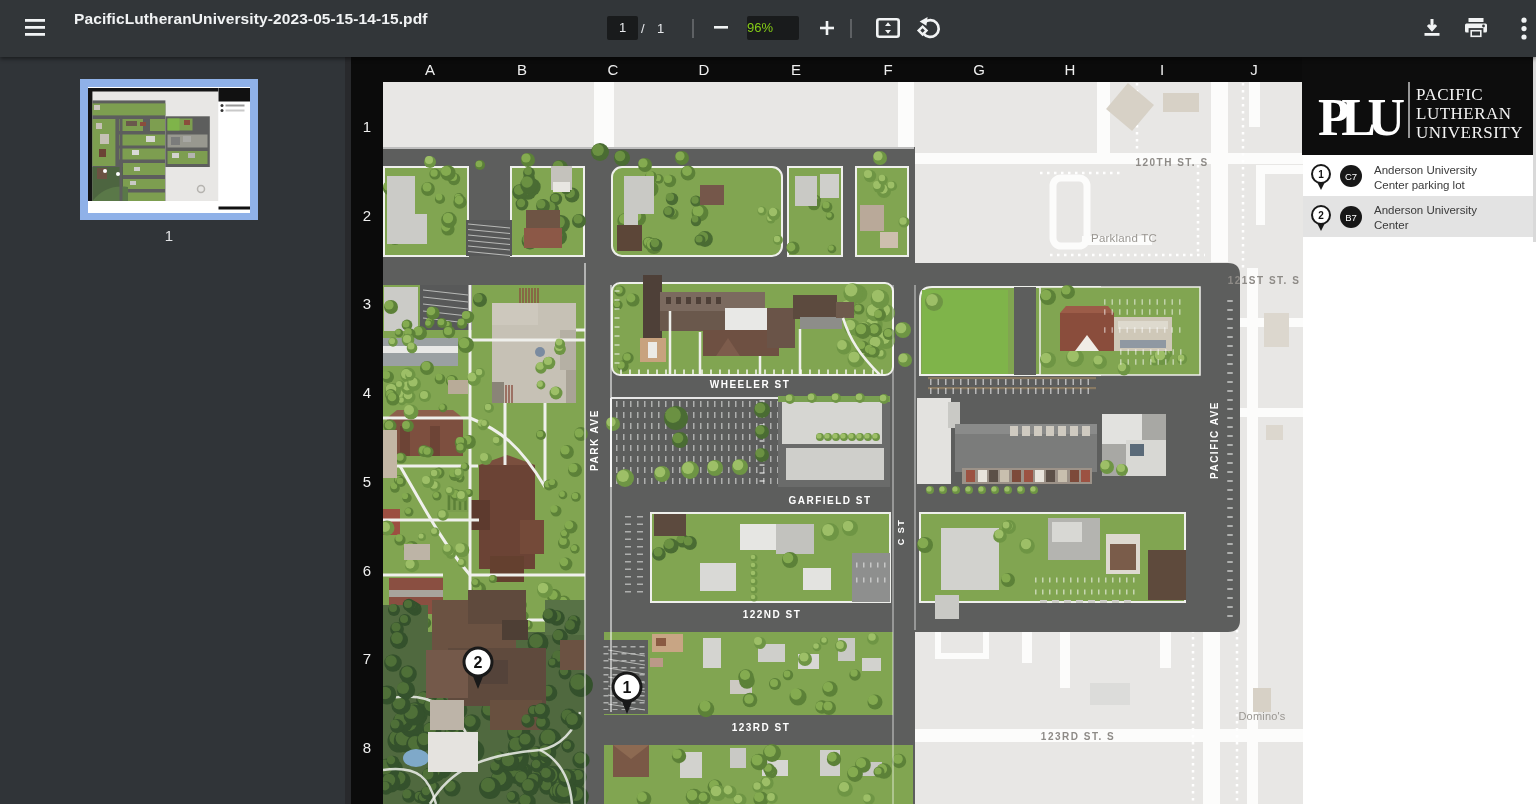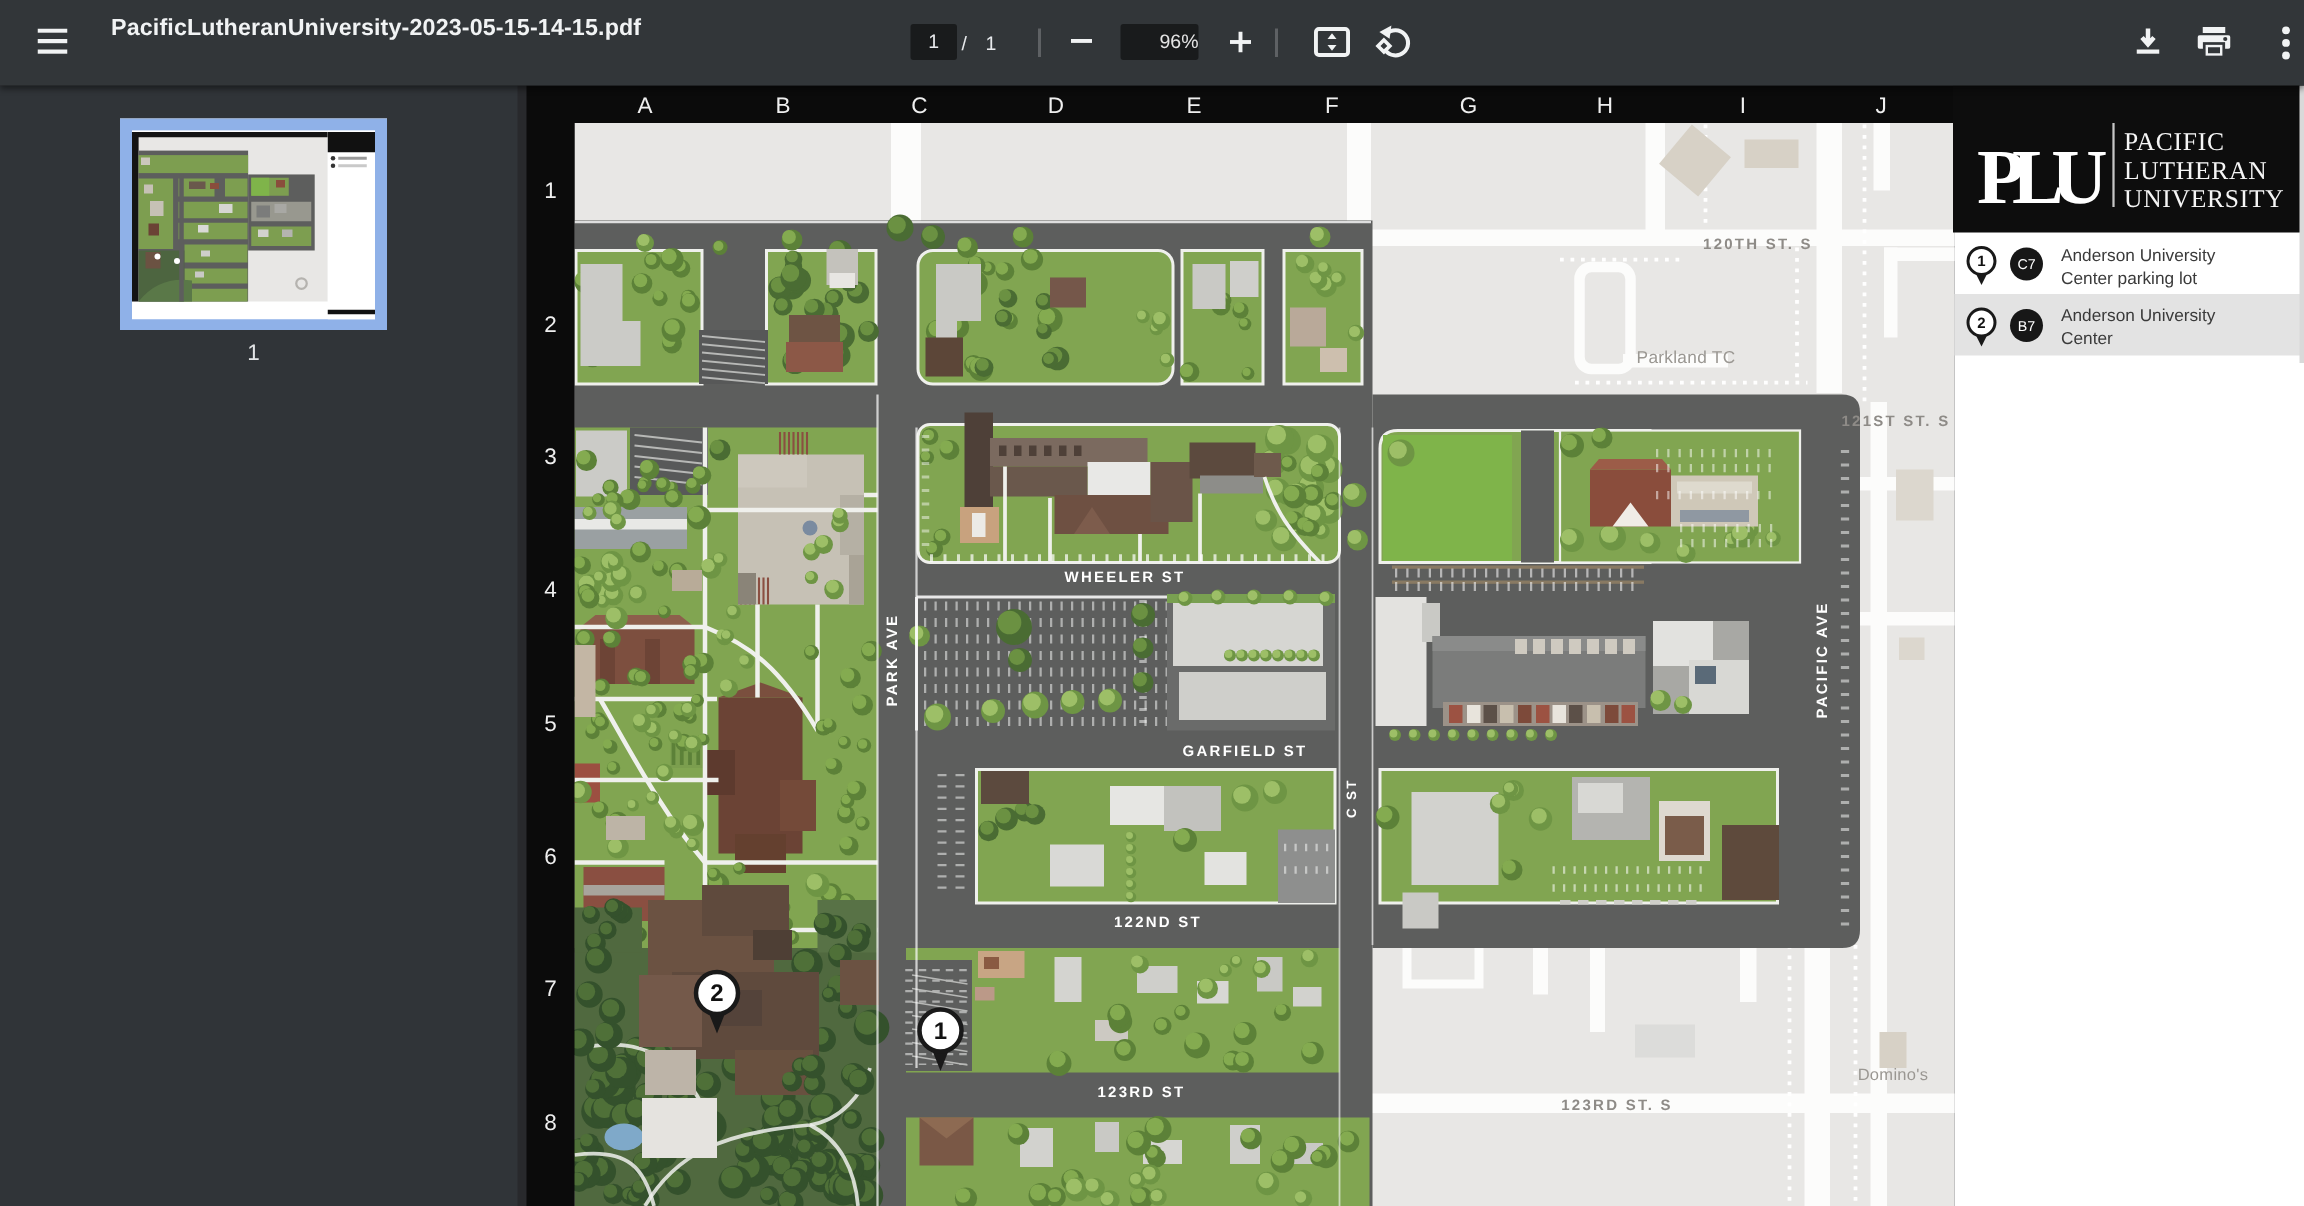--- a/index.html
+++ b/index.html
@@ -7,21 +7,21 @@
   .toolbar { position:absolute; left:0; top:0; width:1536px; height:57px;
     background:#323639; box-shadow:0 2px 4px rgba(0,0,0,.45); z-index:5; }
   .title { position:absolute; left:74px; top:10px; color:#f1f3f4; font-size:15.5px;
     font-weight:bold; letter-spacing:.1px; }
   .pgbox { position:absolute; left:607px; top:16px; width:31px; height:24px; background:#191b1c;
     border-radius:2px; color:#e8eaed; font-size:13px; text-align:center; line-height:24px; }
   .slash { position:absolute; left:641px; top:21px; color:#e8eaed; font-size:13px; }
   .pg2 { position:absolute; left:657px; top:21px; color:#e8eaed; font-size:13px; }
   .sep { position:absolute; top:19px; width:2px; height:19px; background:#5e6164; }
   .zoombox { position:absolute; left:747px; top:16px; width:52px; height:24px; background:#191b1c;
-    border-radius:2px; color:#e5e5e5; font-size:13px; text-align:right; line-height:24px; }
+    border-radius:2px; color:#84cc16; font-size:13px; text-align:left; line-height:24px; }
   .sidebar { position:absolute; left:0; top:57px; width:345px; height:747px; background:#303438; }
   .thumbwrap { position:absolute; left:80px; top:22px; width:178px; height:141px;
     border:8px solid #8fb1e8; background:#fff; }
   .thumblabel { position:absolute; left:80px; top:170px; width:178px; text-align:center;
     color:#e2e4e6; font-size:15px; }
   svg { display:block; }
   .mapwrap { position:absolute; left:0px; top:0px; width:1536px; height:804px; }
 </style></head>
 <body>
 <div class="mapwrap">

